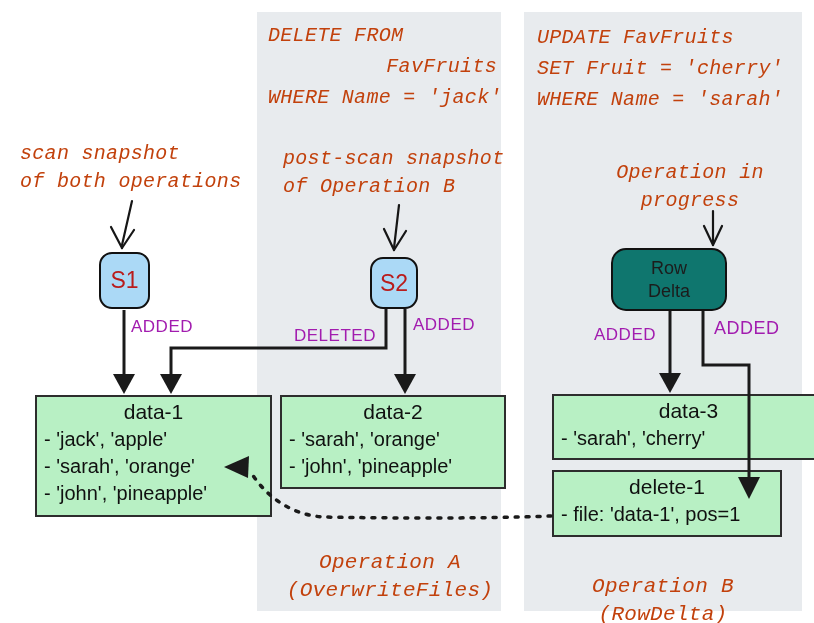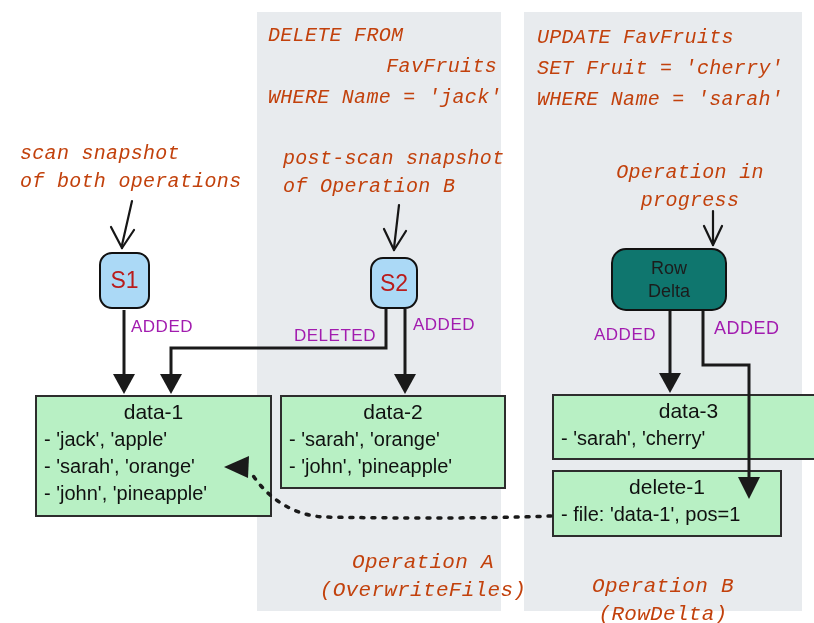--- a/index.html
+++ b/index.html
@@ -88,21 +88,21 @@
   <div class="gbox" style="left:552px;top:394px;width:273px;height:66px;">
     <div class="title">data-3</div>
     <div class="row">- 'sarah', 'cherry'</div>
   </div>
 
   <div class="gbox" style="left:552px;top:470px;width:230px;height:67px;">
     <div class="title">delete-1</div>
     <div class="row">- file: 'data-1', pos=1</div>
   </div>
 
-  <div class="hand footer" style="left:257px;top:549px;width:244px;padding-left:44px;">Operation A
+  <div class="hand footer" style="left:268px;top:549px;width:244px;">Operation A
 (OverwriteFiles)</div>
   <div class="hand footer" style="left:524px;top:573px;width:278px;">Operation B
 (RowDelta)</div>
 
   <svg class="arrows" width="814" height="623" viewBox="0 0 814 623">
 
     <g stroke="#161616" stroke-width="2.2" fill="none" stroke-linecap="round">
       <path d="M132,201 L122,245"></path>
         <path d="M122,248 L111,227"></path>
         <path d="M122,248 L134,230"></path>

